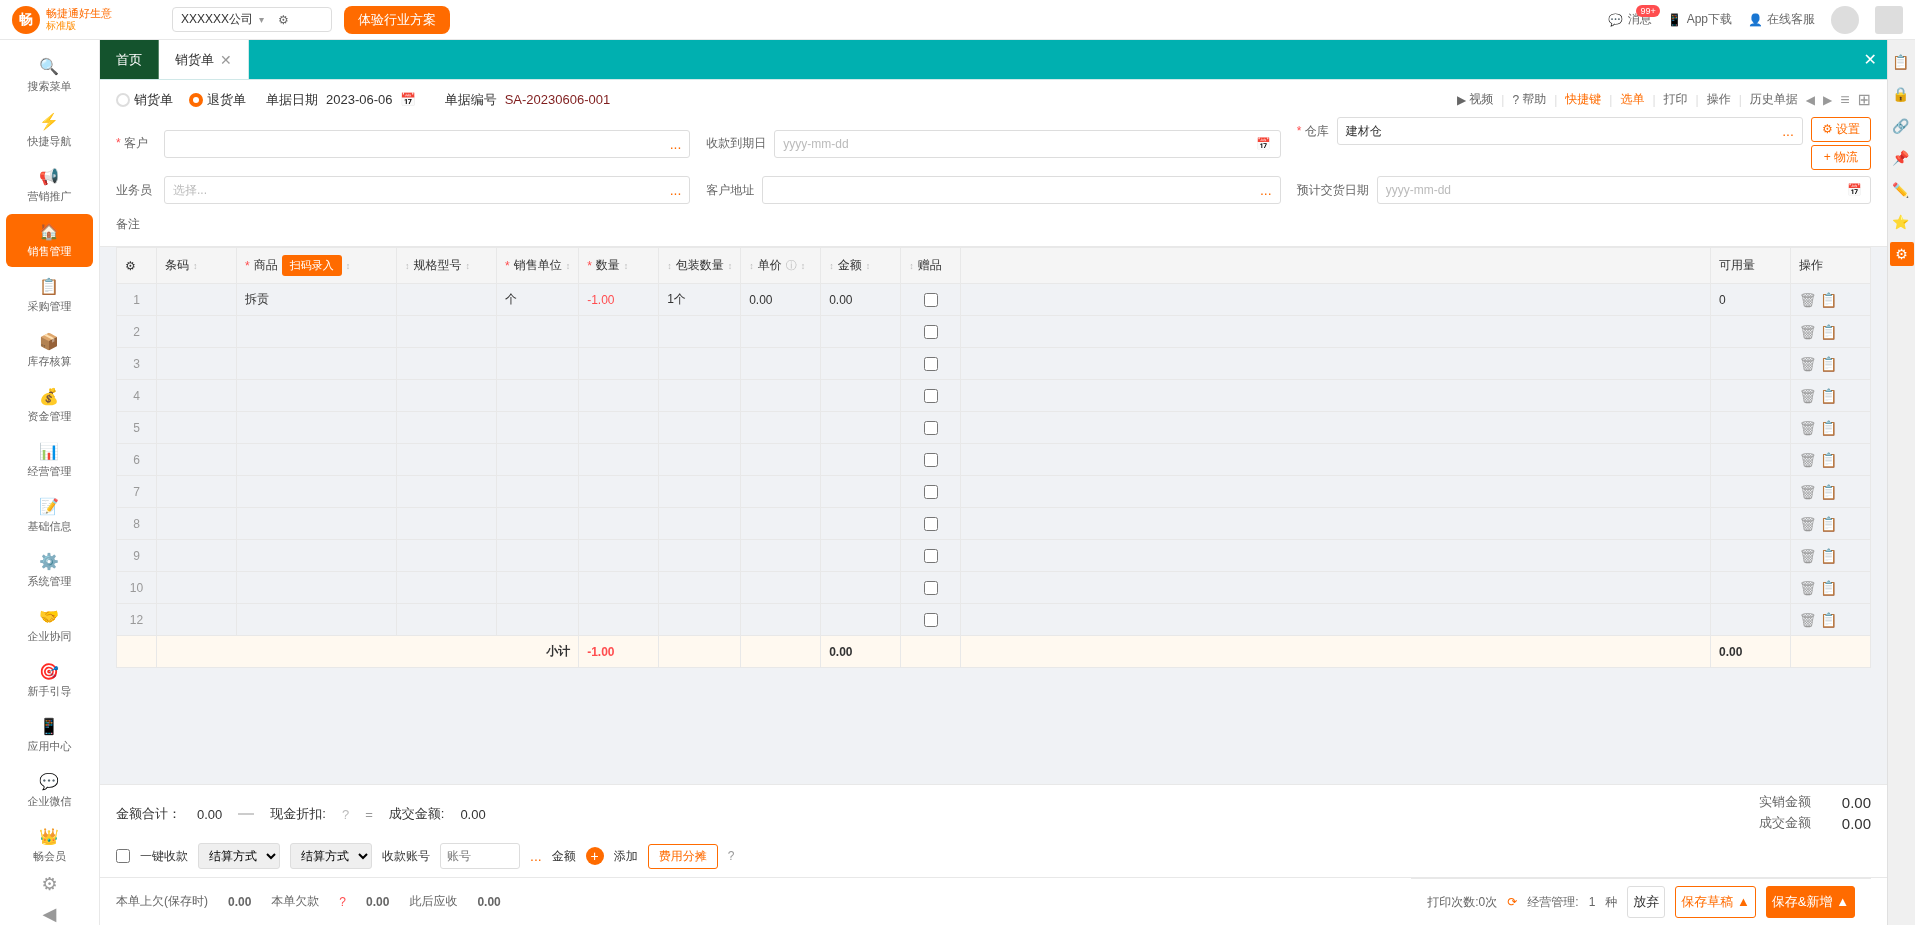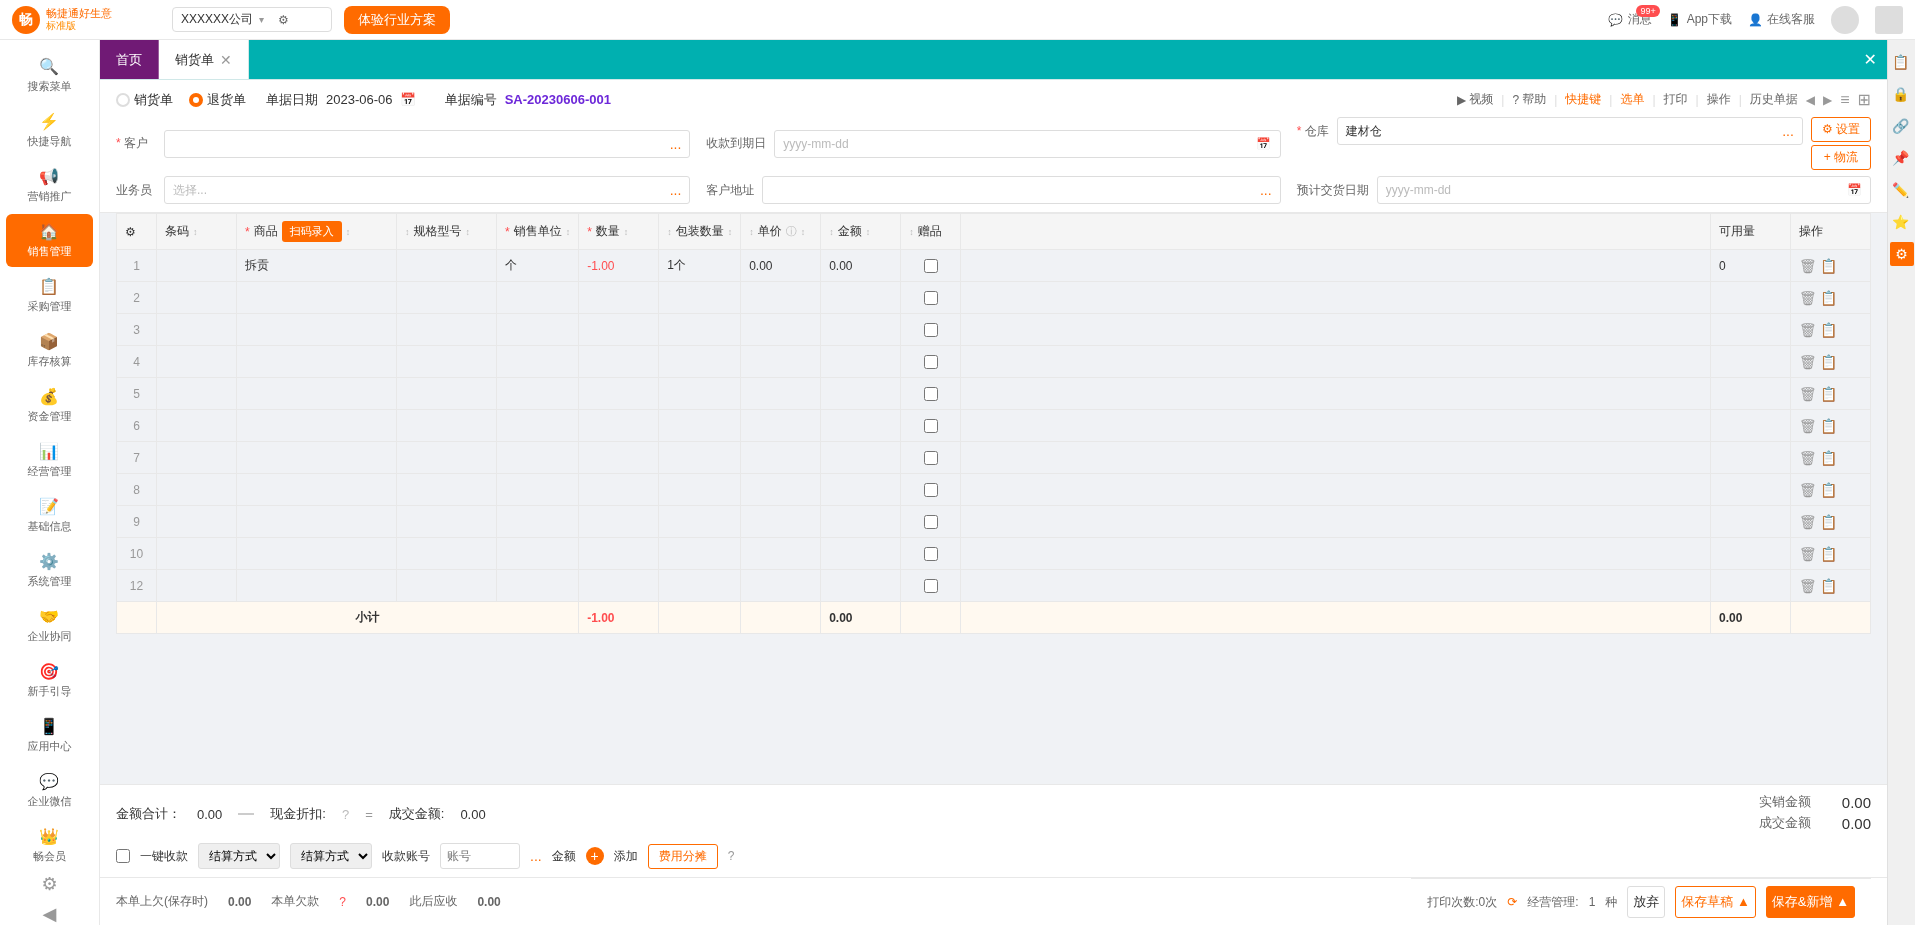--- a/index.html
+++ b/index.html
@@ -211,21 +211,21 @@
     </div>
     <div class="sidebar-bottom">
       <span class="sidebar-bottom-item">⚙</span>
       <span class="sidebar-bottom-item">◀</span>
     </div>
   </div>
 
   <div class="main-content">
 
     <div class="tab-bar" style="background:#00b0b0;">
-      <div class="tab-item home" style="background:#701a75;color:white;border-right:1px solid rgba(255,255,255,0.3);">
+      <div class="tab-item home" style="background:#14532d;color:white;border-right:1px solid rgba(255,255,255,0.3);">
         <span>首页</span>
       </div>
       <div class="tab-item active" style="background:#fff;">
         <span>销货单</span>
         <span class="tab-close">✕</span>
       </div>
       <div class="tab-bar-right">
         <span style="color:white;font-size:16px;cursor:pointer;">✕</span>
       </div>
     </div>
@@ -240,21 +240,21 @@
           <label class="radio-item">
             <span class="radio-circle checked"></span>
             <span>退货单</span>
           </label>
         </div>
         <div class="form-date-group">
           <span>单据日期</span>
           <span style="color:#333;font-weight:500;">2023-06-06</span>
           <span style="color:#ff6b00;cursor:pointer;">📅</span>
           <span style="margin-left:20px;">单据编号</span>
-          <span style="color:#6d28d9;font-weight:700;">SA-20230606-001</span>
+          <span style="color:#7f1d1d;font-weight:400;">SA-20230606-001</span>
         </div>
         <div class="form-right-actions">
           <span class="action-link">
             <span>▶</span> 视频
           </span>
           <span style="color:#ddd;">|</span>
           <span class="action-link">
             <span>?</span> 帮助
           </span>
           <span style="color:#ddd;">|</span>
@@ -319,20 +319,24 @@
           </div>
         </div>
         <div class="field-row">
           <span class="field-label">预计交货日期</span>
           <div style="flex:1;height:28px;border:1px solid #ddd;border-radius:3px;padding:0 8px;display:flex;align-items:center;">
             <span style="color:#bbb;flex:1;">yyyy-mm-dd</span>
             <span style="color:#ff6b00;">📅</span>
           </div>
         </div>
 
+        <div class="field-row" style="grid-column:1/-1;">
+          <span class="field-label">备注</span>
+          <div style="flex:1;height:28px;border:1px solid transparent;padding:0 8px;display:flex;align-items:center;"></div>
+        </div>
       </div>
     </div>
 
     <div class="table-container">
       <table class="data-table">
         <thead>
           <tr>
             <th class="col-settings">⚙</th>
             <th class="col-barcode">
               <div class="th-inner">条码<span class="sort-icon">↕</span></div>
@@ -631,21 +635,21 @@
               <td></td>
               <td>
                 <div class="action-icons">
                   <span class="action-icon">🗑</span>
                   <span class="action-icon">📋</span>
                 </div>
               </td>
             </tr>
           <tr class="subtotal-row">
             <td></td>
-            <td colspan="4" style="text-align:center;padding-left:8px;">小计</td>
+            <td colspan="4" style="text-align:right;padding-left:8px;">小计</td>
             <td class="red-text">-1.00</td>
             <td></td>
             <td></td>
             <td>0.00</td>
             <td></td>
             <td></td>
             <td>0.00</td>
             <td></td>
           </tr>
         </tbody>

